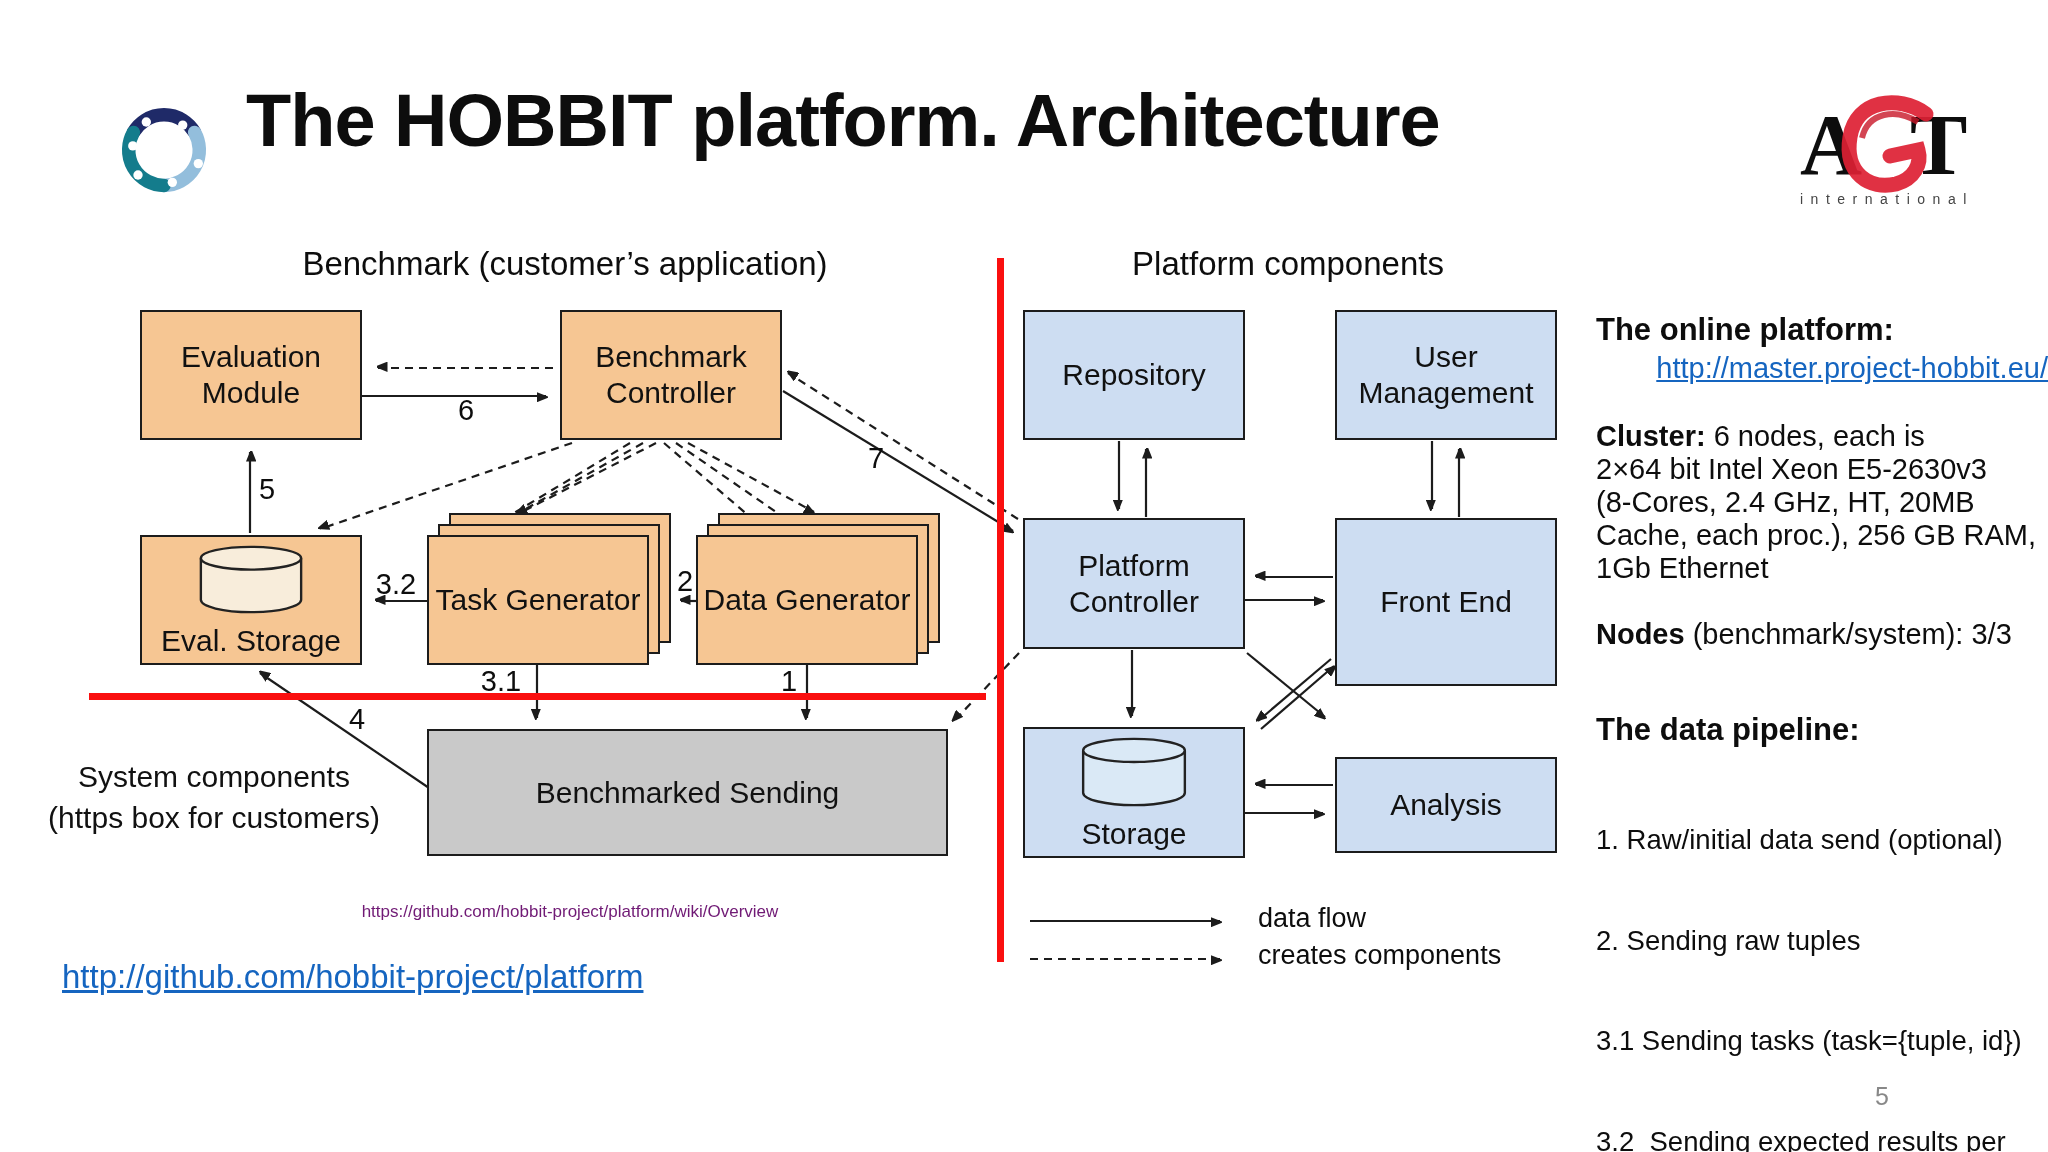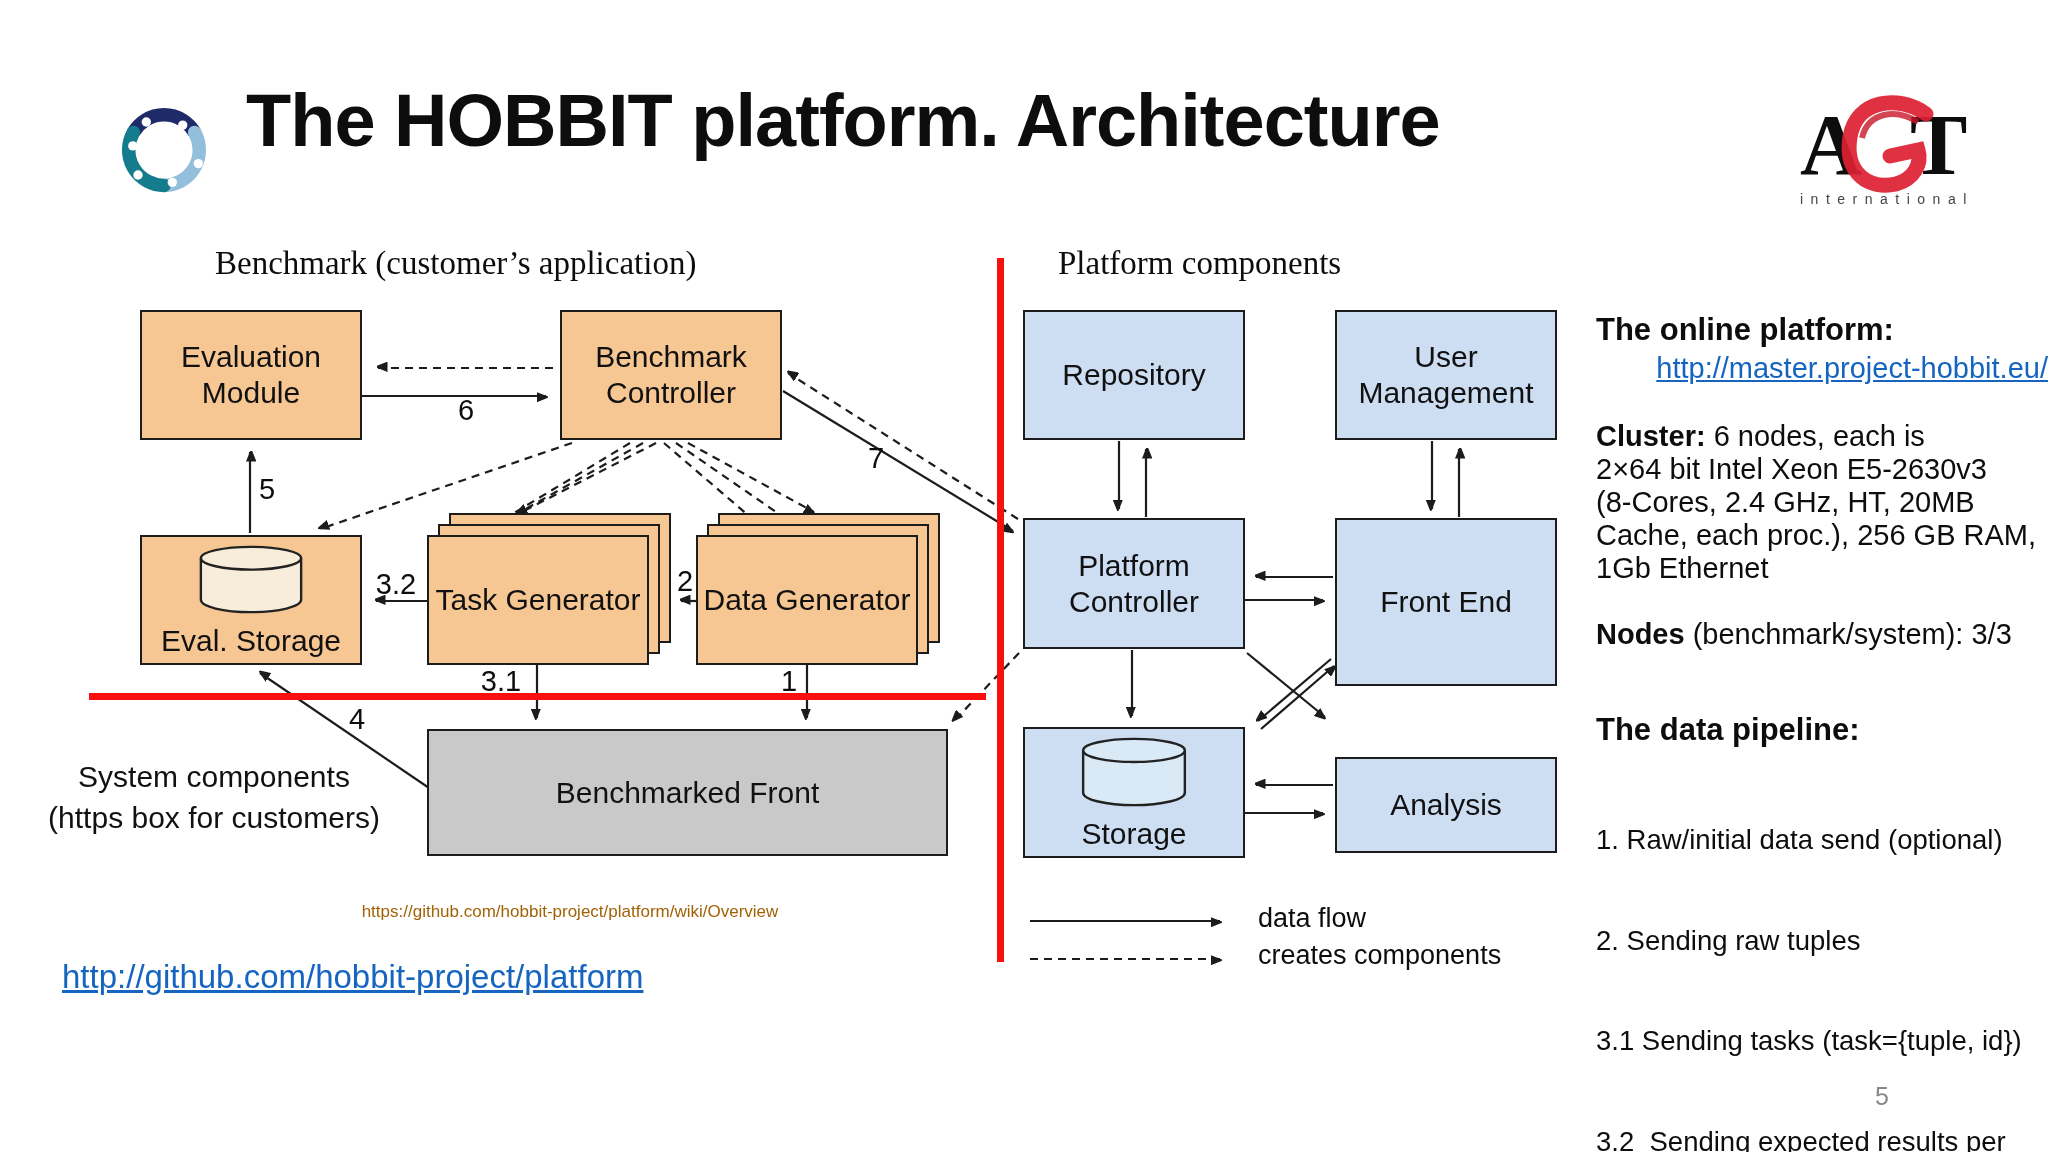--- a/index.html
+++ b/index.html
@@ -6,21 +6,21 @@
   .slide {
     position:relative; width:2048px; height:1152px; background:#fff;
     font-family:"Liberation Sans", sans-serif; color:#111; overflow:hidden;
   }
   .abs { position:absolute; }
 
   
   .title { left:246px; top:78px; font-size:74px; font-weight:bold; letter-spacing:-1px; color:#0d0d0d; }
 
   
-  .sect-head { font-size:33px; color:#0d0d0d; text-align:left;font-family:Liberation Serif, serif; }
+  .sect-head { font-size:33px; color:#0d0d0d; text-align:center; }
 
   
   .box {
     position:absolute; border:2px solid #1c1c1c; display:flex; align-items:center;
     justify-content:center; text-align:center; font-size:30px; line-height:36px;
     box-sizing:border-box; padding:4px;
   }
   .orange { background:var(--orange,#f6c693); }
   .blue   { background:var(--blue,#cdddf2); }
   .gray   { background:var(--gray,#c9c9c9); }
@@ -41,21 +41,21 @@
 
   
   .rp { position:absolute; left:1596px; width:452px; color:#0d0d0d; }
   .rp-h { font-size:31px; font-weight:bold; }
   .rp-link a, .blue-link a { color:var(--link,#1565c0); text-decoration:underline; }
   .rp-link { font-size:29px;text-align:right; }
   .rp-body { font-size:29px; line-height:33px; }
   .pipeline { list-style:none; margin:0; padding:0; font-size:27.5px; line-height:33.5px; white-space:pre-wrap; }
 
   .caption { font-size:30px; line-height:41px; text-align:center; }
-  .small-url { font-size:17px; text-align:center; color:#a16207; }
+  .small-url { font-size:17px; text-align:center; color:#701a75; }
   .blue-link { font-size:33px; }
   .page-num { font-size:25px; color:#888; }
 
   svg.layer { position:absolute; left:0; top:0; }
   .sline { stroke:#1c1c1c; stroke-width:2.2; fill:none; }
   .dline { stroke:#1c1c1c; stroke-width:2.2; fill:none; stroke-dasharray:8 6; }
 </style>
 </head>
 <body>
 
@@ -163,21 +163,21 @@
 
   <div class="abs" style="left:696px; top:513px; width:246px; height:154px;">
     <div class="stack-layer" style="left:22px; top:0;"></div>
     <div class="stack-layer" style="left:11px; top:11px;"></div>
     <div class="stack-layer" style="left:0; top:22px;">
       <span>Data Generator</span>
     </div>
   </div>
 
   <div class="box gray" style="left:427px; top:729px; width:521px; height:127px;">
-    <span>Benchmarked Front</span>
+    <span>Benchmarked Sending</span>
   </div>
 
   <div class="box blue" style="left:1023px; top:310px; width:222px; height:130px;">
     <span>Repository</span>
   </div>
 
   <div class="box blue" style="left:1335px; top:310px; width:222px; height:130px;justify-content:center;">
     <span>User Management</span>
   </div>
 

